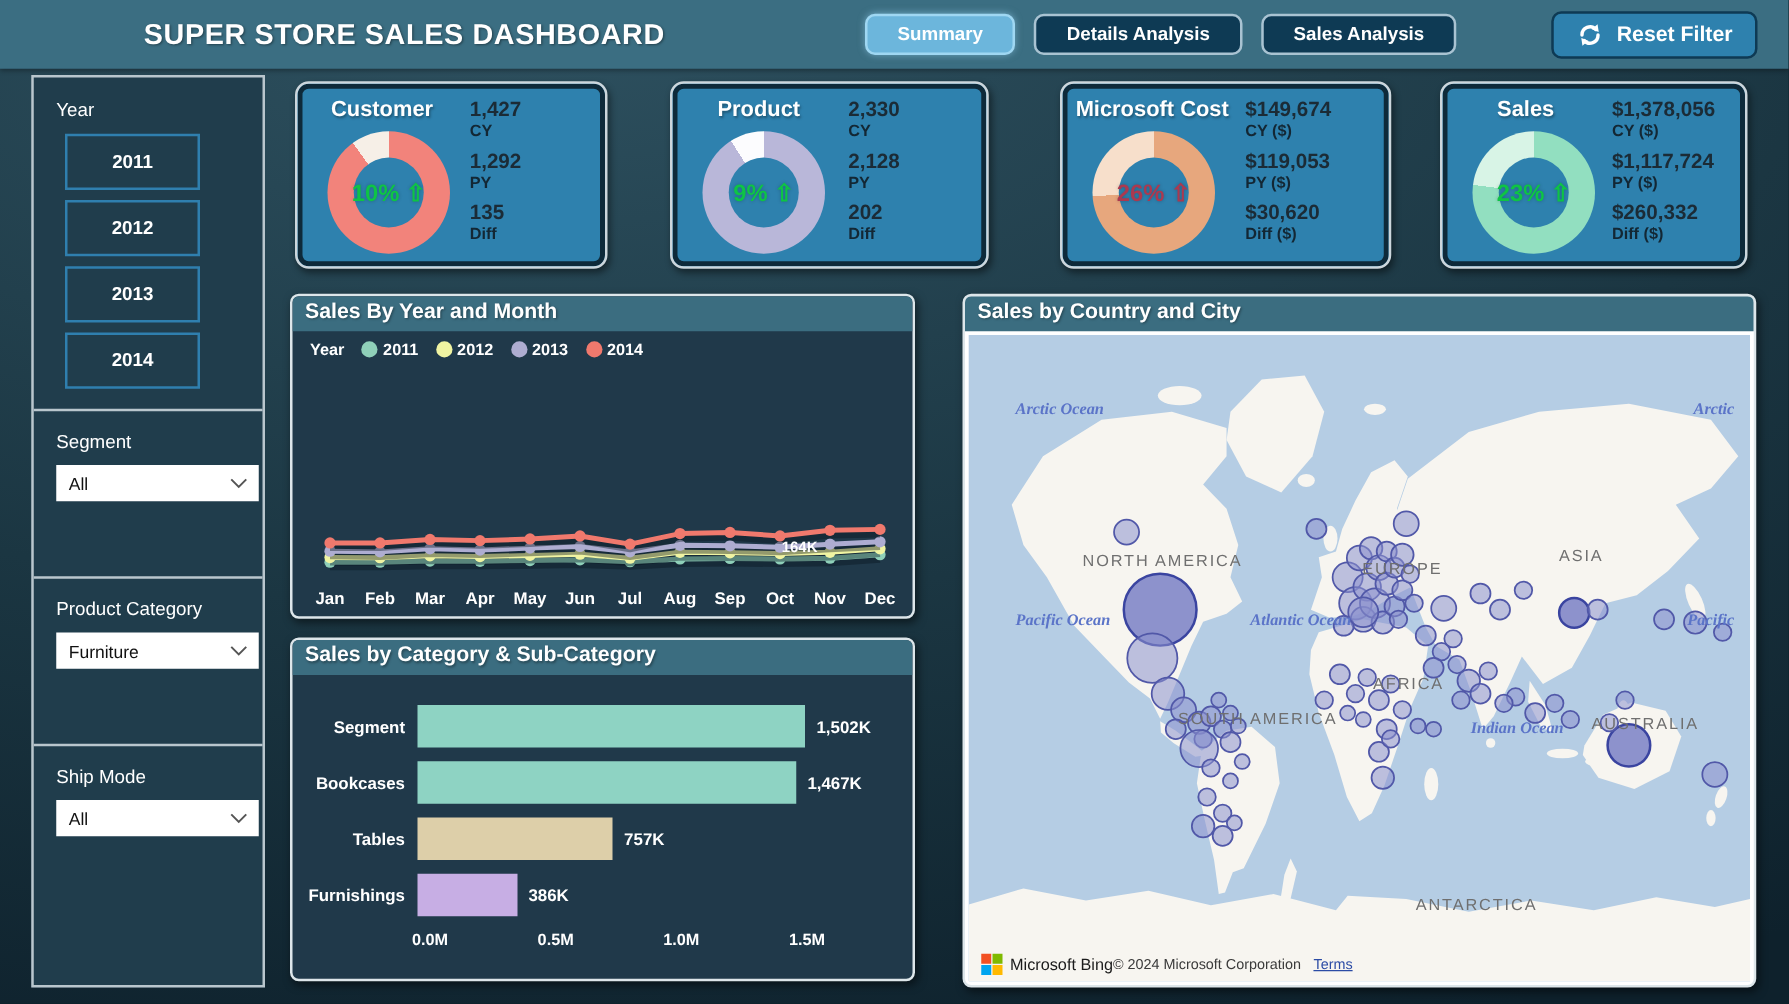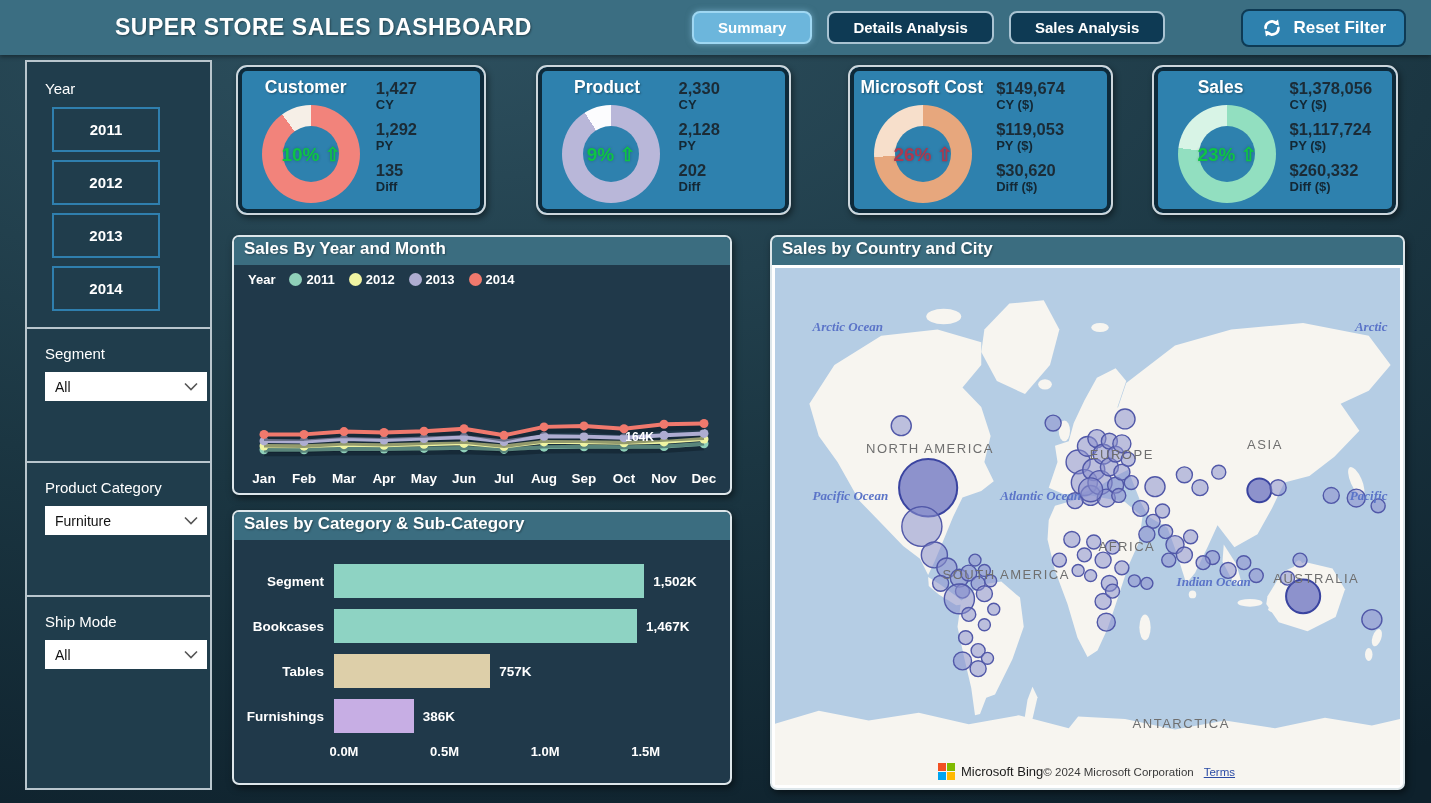--- a/index.html
+++ b/index.html
@@ -66,21 +66,21 @@
   .brow { display:flex; align-items:center; height:34px; margin-bottom:11px; }
   .blab { width:92px; text-align:right; padding-right:10px; color:#fff; font-size:13.5px; font-weight:bold; }
   .btrack { flex:1; display:flex; align-items:center; height:34px; }
   .bbar { height:34px; }
   .bval { margin-left:9px; color:#fff; font-size:13.5px; font-weight:bold; white-space:nowrap; }
   .baxis { position:relative; height:22px; margin:8px 14px 0 110px; }
   .btick { position:absolute; transform:translateX(-50%); color:#fff; font-size:13px; font-weight:bold; }
 
   .map-body { position:absolute; left:3px; right:3px; top:31px; bottom:3px; background:#b5cde4; }
   .map-body svg { width:100%; height:100%; display:block; }
-  .attrib { position:absolute; left:10px; right:12px; bottom:5px; display:flex; justify-content:center;
+  .attrib { position:absolute; left:10px; right:12px; bottom:5px; display:flex; justify-content:flex-start;
             align-items:center; pointer-events:none; }
   .bing { display:flex; align-items:center; gap:6px; font-size:13px; color:#1b1b1b; }
   .msq { display:grid; grid-template-columns:8px 8px; grid-template-rows:8px 8px; gap:1px; }
   .msq i { display:block; }
   .copy { font-size:11.5px; color:#3a3a3a; }
   .copy a { color:#2b4ba5; text-decoration:underline; margin-left:10px; pointer-events:auto; cursor:pointer; }
 
   svg text { font-family:"Liberation Sans", sans-serif; }
   .oc-label { font-family:"Liberation Serif", serif; font-style:italic; font-weight:bold; fill:#5b74c8; font-size:13px; }
   .ct-label { fill:#6f6f6f; font-size:13px; letter-spacing:1.5px; }

